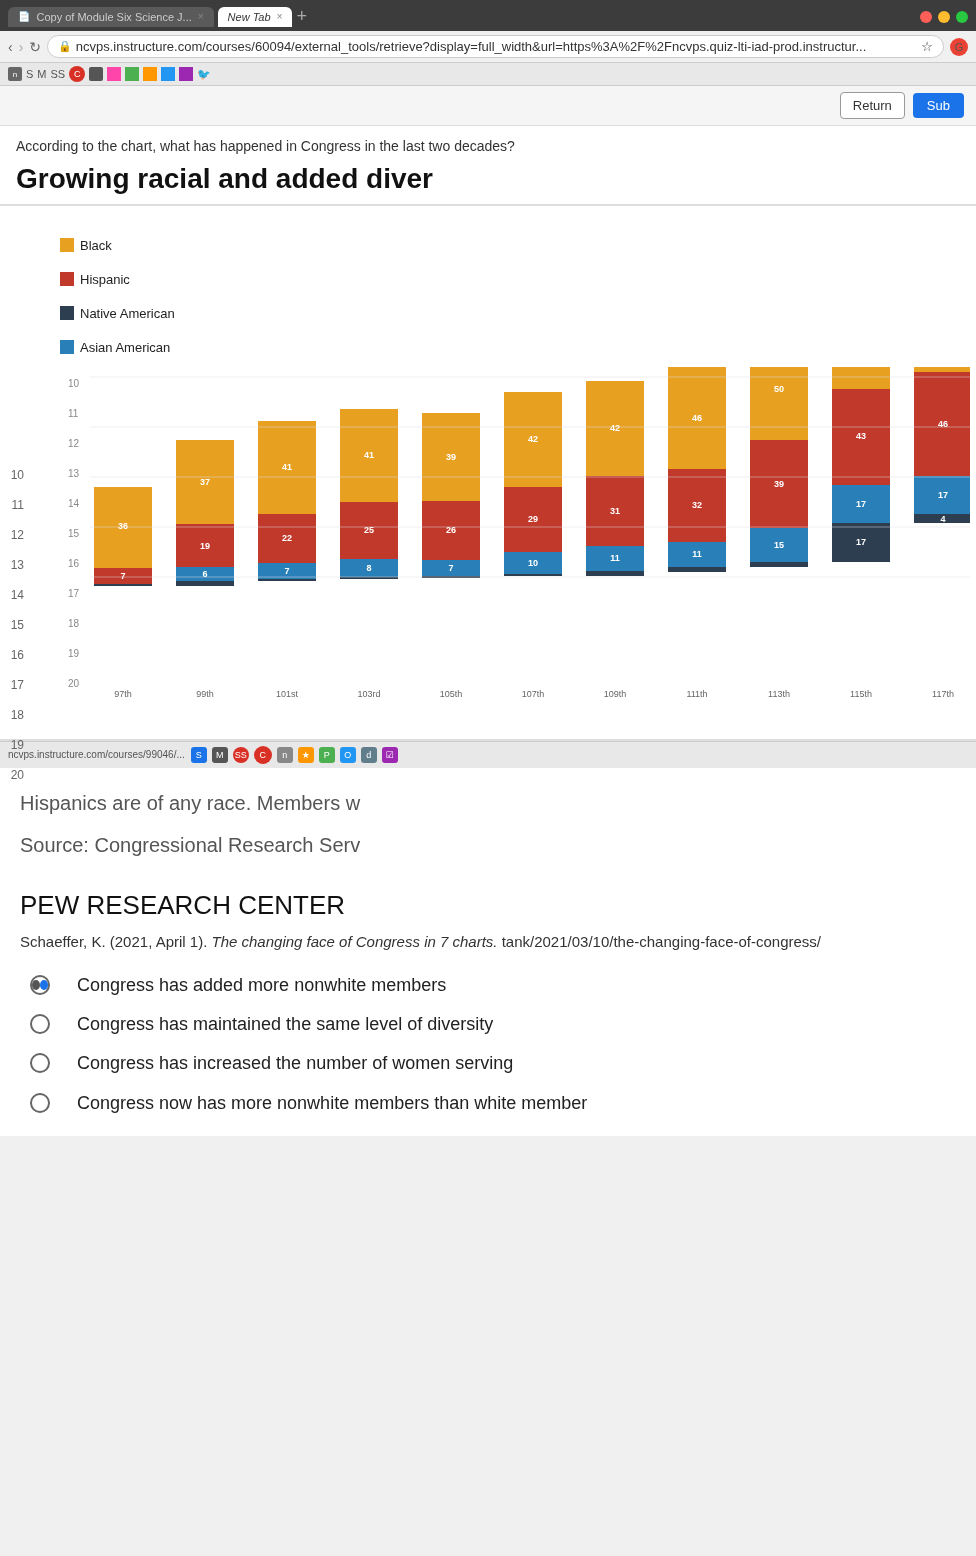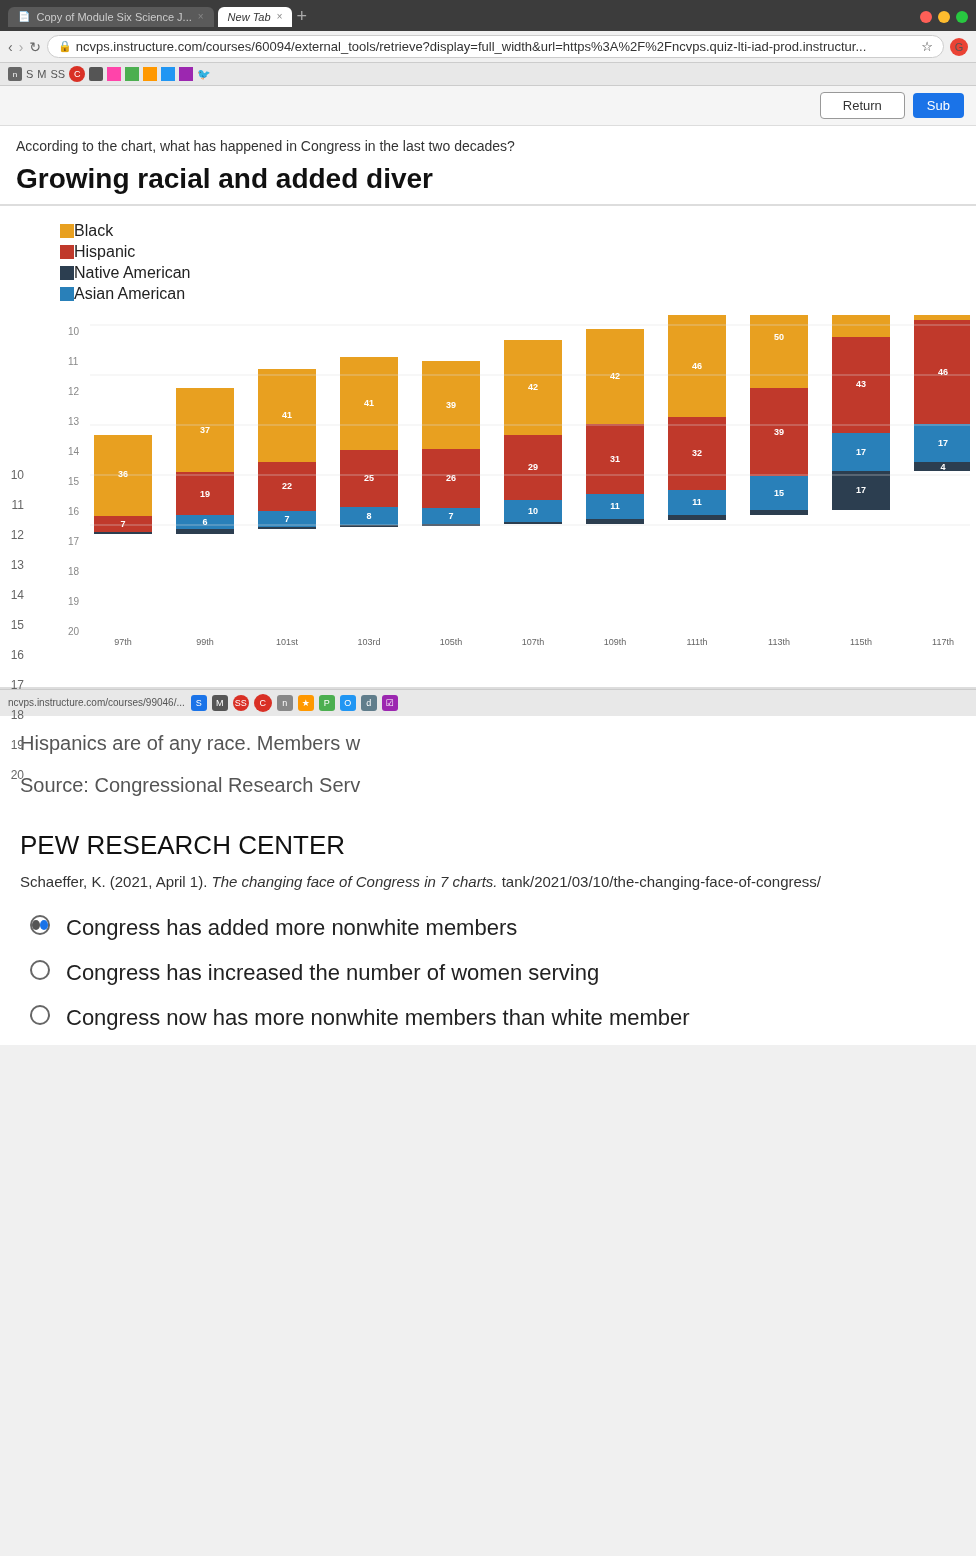--- a/index.html
+++ b/index.html
@@ -131,21 +131,21 @@
       justify-content: flex-end;
       align-items: center;
       padding: 6px 12px;
       background: #f5f5f5;
       gap: 8px;
       border-bottom: 1px solid #ddd;
     }
     .btn-return {
       background: #fff;
       border: 1px solid #999;
-      padding: 5px 22px;
+      padding: 5px 12px;
       border-radius: 4px;
       font-size: 13px;
       cursor: pointer;
       color: #333;
     }
     .btn-sub {
       background: #1a73e8;
       border: none;
       padding: 5px 14px;
       border-radius: 4px;
@@ -164,33 +164,35 @@
     .legend {
       display: flex;
       flex-direction: column;
       gap: 3px;
       margin-bottom: 12px;
       margin-left: 40px;
     }
     .legend-item {
       display: flex;
       align-items: center;
-      font-size: 16px;
+      gap: 6px;
+      font-size: 13px;
       color: #222;
+      margin-top: 16px;
     }
     .legend-swatch {
       width: 14px;
       height: 14px;
       flex-shrink: 0;
     }
 
     
     .bottom-section {
       background: #fff;
-      padding: 12px 20px;
+      padding: 20px 20px;
     }
     .note-text {
       font-size: 20px;
       color: #555;
       line-height: 1.5;
       margin-bottom: 12px;
     }
     .pew-title {
       font-size: 26px;
       font-weight: normal;
@@ -210,22 +212,22 @@
     
     .answer-options {
       display: flex;
       flex-direction: column;
       gap: 14px;
       margin-left: 10px;
     }
     .answer-option {
       display: flex;
       align-items: flex-start;
-      gap: 16px;
-      font-size: 22px;
+      gap: 27px;
+      font-size: 18px;
       color: #222;
       line-height: 1.4;
       text-align: center;
     }
     .radio-circle {
       width: 20px;
       height: 20px;
       border: 2px solid #666;
       border-radius: 50%;
       flex-shrink: 0;
@@ -539,20 +541,24 @@
   
   <div class="answer-options">
     <div class="answer-option">
       <div class="radio-circle selected">
         <div style="width:10px;height:10px;border-radius:50%;background:#555;"></div>
       </div>
       <span>Congress has added more nonwhite members</span>
     </div>
     <div class="answer-option">
       <div class="radio-circle"></div>
+      <span>Congress has maintained the same level of diversity</span>
+    </div>
+    <div class="answer-option">
+      <div class="radio-circle"></div>
       <span>Congress has increased the number of women serving</span>
     </div>
     <div class="answer-option">
       <div class="radio-circle"></div>
       <span>Congress now has more nonwhite members than white member</span>
     </div>
   </div>
 </div>
 
 <div style="position:fixed;left:0;top:460px;display:flex;flex-direction:column;gap:0;font-size:12px;color:#666;width:28px;">

